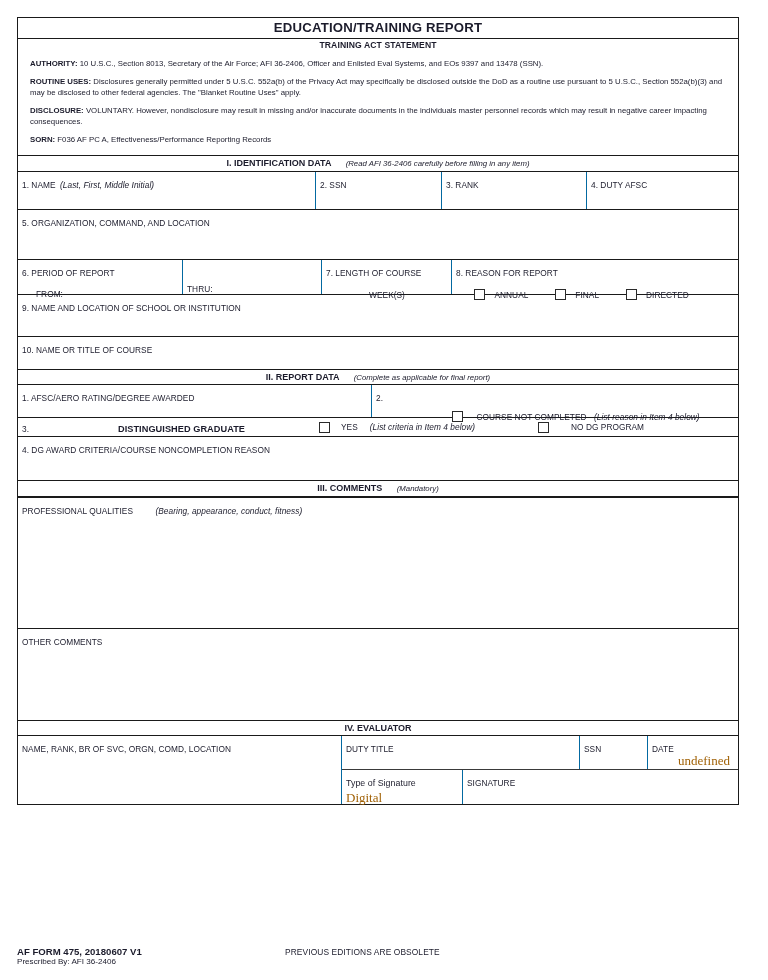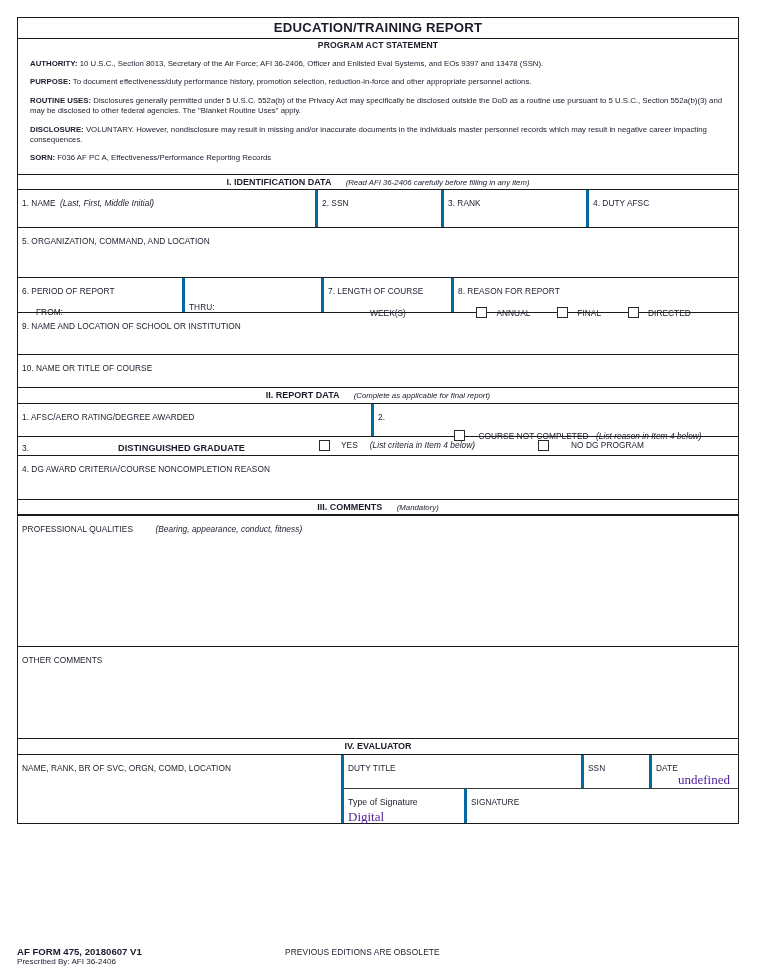--- a/index.html
+++ b/index.html
@@ -29,21 +29,21 @@
     width: 722px;
     border: 1.6px solid #1a1a1a;
     box-sizing: border-box;
     background: #fff;
   }
 
   
   .row { display: flex; box-sizing: border-box; }
   .hr-thin { border-top: 1px solid #3a3a3a; }
   .hr-thick { border-top: 1.8px solid #1a1a1a; }
-  .vr { border-left: 3px solid #0369a1; }
+  .vr { border-left: 1px solid #0369a1; }
   .cell { box-sizing: border-box; padding: 2px 3px 0 4px; position: relative; }
 
   
   .title-bar {
     text-align: center;
     font-weight: bold;
     font-size: 13.2px;
     letter-spacing: .2px;
     padding: 2px 0 2.5px;
     border-bottom: 1.6px solid #1a1a1a;
@@ -97,21 +97,21 @@
     border: 1.3px solid #2a2a2a;
     background: #fff;
     vertical-align: -2px;
     box-sizing: border-box;
   }
 
   
   .val {
     font-family: "Liberation Serif", serif;
     font-size: 13px;
-    color: #4c1d95;
+    color: #a16207;
     line-height: 1;
   }
 
   
   .footer {
     position: absolute;
     left: 17px;
     top: 946px;
     width: 722px;
     font-size: 8px;
@@ -130,30 +130,26 @@
   }
 </style>
 </head>
 <body>
 
 <div class="page">
 
   <div class="form">
 
     <div class="title-bar">EDUCATION/TRAINING REPORT</div>
-    <div class="subtitle">PROGRAM ACT STATEMENT</div>
+    <div class="subtitle">TRAINING ACT STATEMENT</div>
 
     <div class="privacy">
       <p>
         <b>AUTHORITY:</b>
         <span>10 U.S.C., Section 8013, Secretary of the Air Force; AFI 36-2406, Officer and Enlisted Eval Systems, and EOs 9397 and 13478 (SSN).</span>
-      </p>
-      <p>
-        <b>PURPOSE:</b>
-        <span>To document effectiveness/duty performance history, promotion selection, reduction-in-force and other appropriate personnel actions.</span>
       </p>
       <p>
         <b>ROUTINE USES:</b>
         <span>Disclosures generally permitted under 5 U.S.C. 552a(b) of the Privacy Act may specifically be disclosed outside the DoD as a routine use pursuant to 5 U.S.C., Section 552a(b)(3) and may be disclosed to other federal agencies.  The "Blanket Routine Uses" apply.</span>
       </p>
       <p>
         <b>DISCLOSURE:</b>
         <span>VOLUNTARY.  However, nondisclosure may result in missing and/or inaccurate documents in the individuals master personnel records which may result in negative career impacting consequences.</span>
       </p>
       <p>

